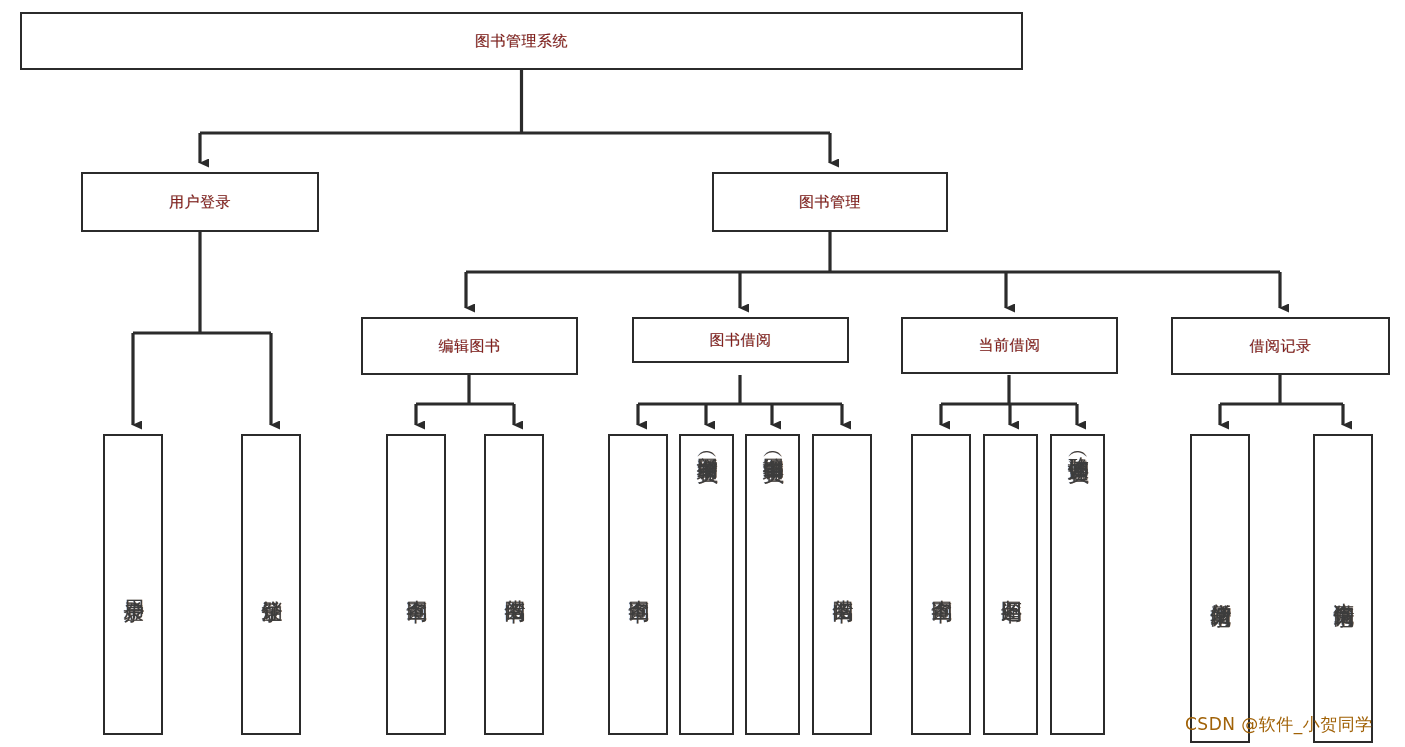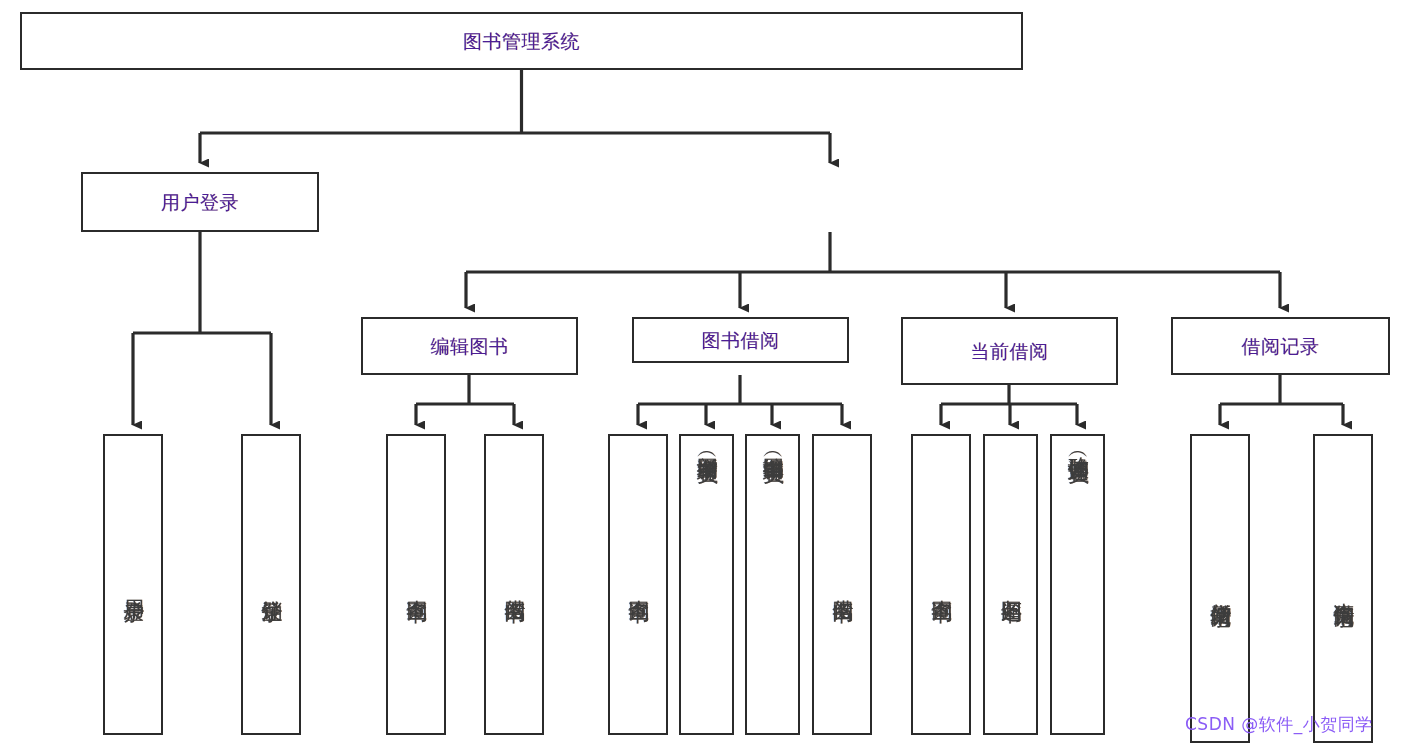--- a/index.html
+++ b/index.html
@@ -29,22 +29,22 @@
   .node-box {
     position: absolute;
     box-sizing: border-box;
     border: 2.5px solid #2b2b2b;
     background: #ffffff;
     display: flex;
     align-items: center;
     justify-content: center;
   }
   .node-label-h {
-    color: #4c1d95;
-    font-size: 19px;
+    color: #7f1d1d;
+    font-size: 15px;
     line-height: 1.1;
     letter-spacing: 0.5px;
     white-space: nowrap;
     text-shadow: 0.4px 0 rgba(210,130,60,0.40), -0.4px 0 rgba(90,140,210,0.35);
   }
   .node-label-v {
     color: #3d3d3d;
     font-size: 21px;
     line-height: 1.42;
     letter-spacing: 1px;
@@ -59,21 +59,21 @@
   }
   .leaf-box.center-v {
     align-items: center;
     padding-top: 0;
   }
   #watermark {
     position: absolute;
     left: 1185px;
     top: 713px;
     font-size: 17px;
-    color: #8b5cf6;
+    color: #a16207;
     white-space: nowrap;
     letter-spacing: 0.5px;
   }
 </style>
 </head>
 <body>
 
 <div id="diagram-root">
 
   <svg id="flow-svg" viewBox="0 0 1405 747" xmlns="http://www.w3.org/2000/svg">
@@ -129,28 +129,31 @@
     </g>
   </svg>
 
   <div class="node-box" style="left:20px; top:12px; width:1003px; height:58px;">
     <span class="node-label-h">图书管理系统</span>
   </div>
 
   <div class="node-box" style="left:81px; top:172px; width:238px; height:60px;">
     <span class="node-label-h">用户登录</span>
   </div>
+  <div class="node-box" style="left:712px; top:172px; width:236px; height:60px;">
+    <span class="node-label-h">图书管理</span>
+  </div>
 
   <div class="node-box" style="left:361px; top:317px; width:217px; height:58px;">
     <span class="node-label-h">编辑图书</span>
   </div>
   <div class="node-box" style="left:632px; top:317px; width:217px; height:46px;">
     <span class="node-label-h">图书借阅</span>
   </div>
-  <div class="node-box" style="left:901px; top:317px; width:217px; height:68px;">
+  <div class="node-box" style="left:901px; top:317px; width:217px; height:57px;">
     <span class="node-label-h">当前借阅</span>
   </div>
   <div class="node-box" style="left:1171px; top:317px; width:219px; height:58px;">
     <span class="node-label-h">借阅记录</span>
   </div>
 
   <div class="node-box leaf-box center-v" style="left:103px; top:434px; width:60px; height:301px;">
     <span class="node-label-v">用户登录</span>
   </div>
   <div class="node-box leaf-box center-v" style="left:241px; top:434px; width:60px; height:301px;">

